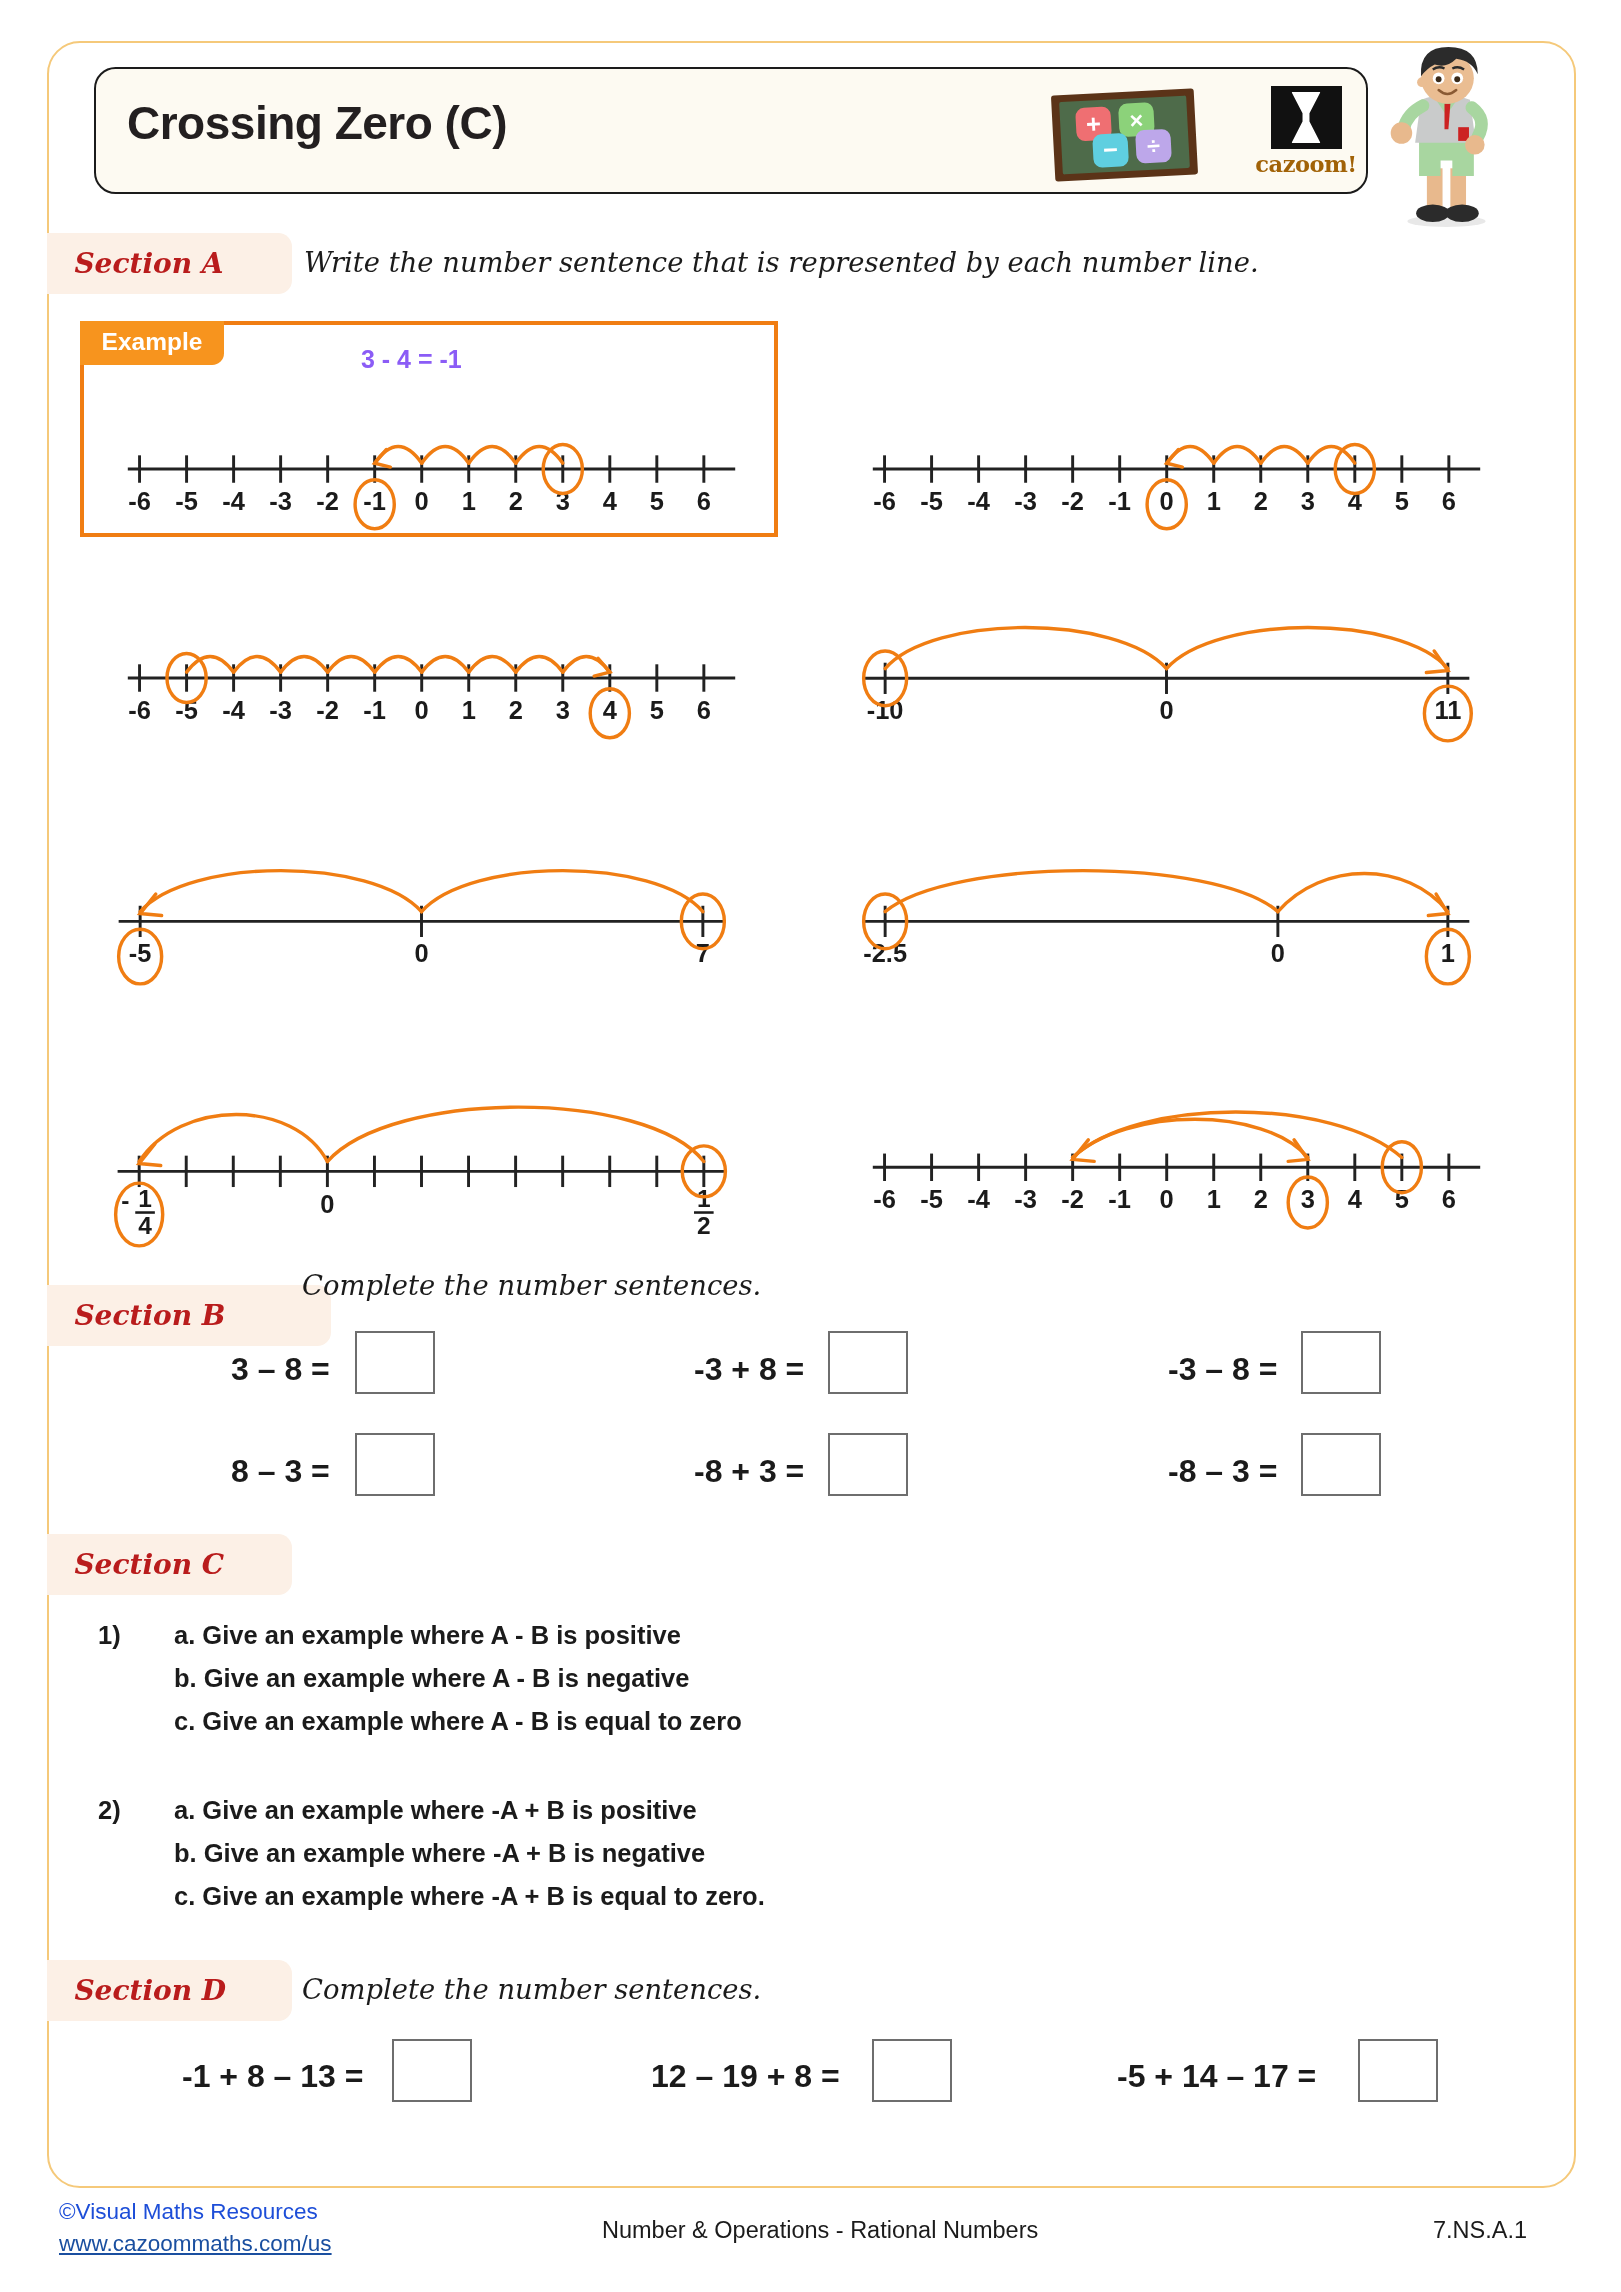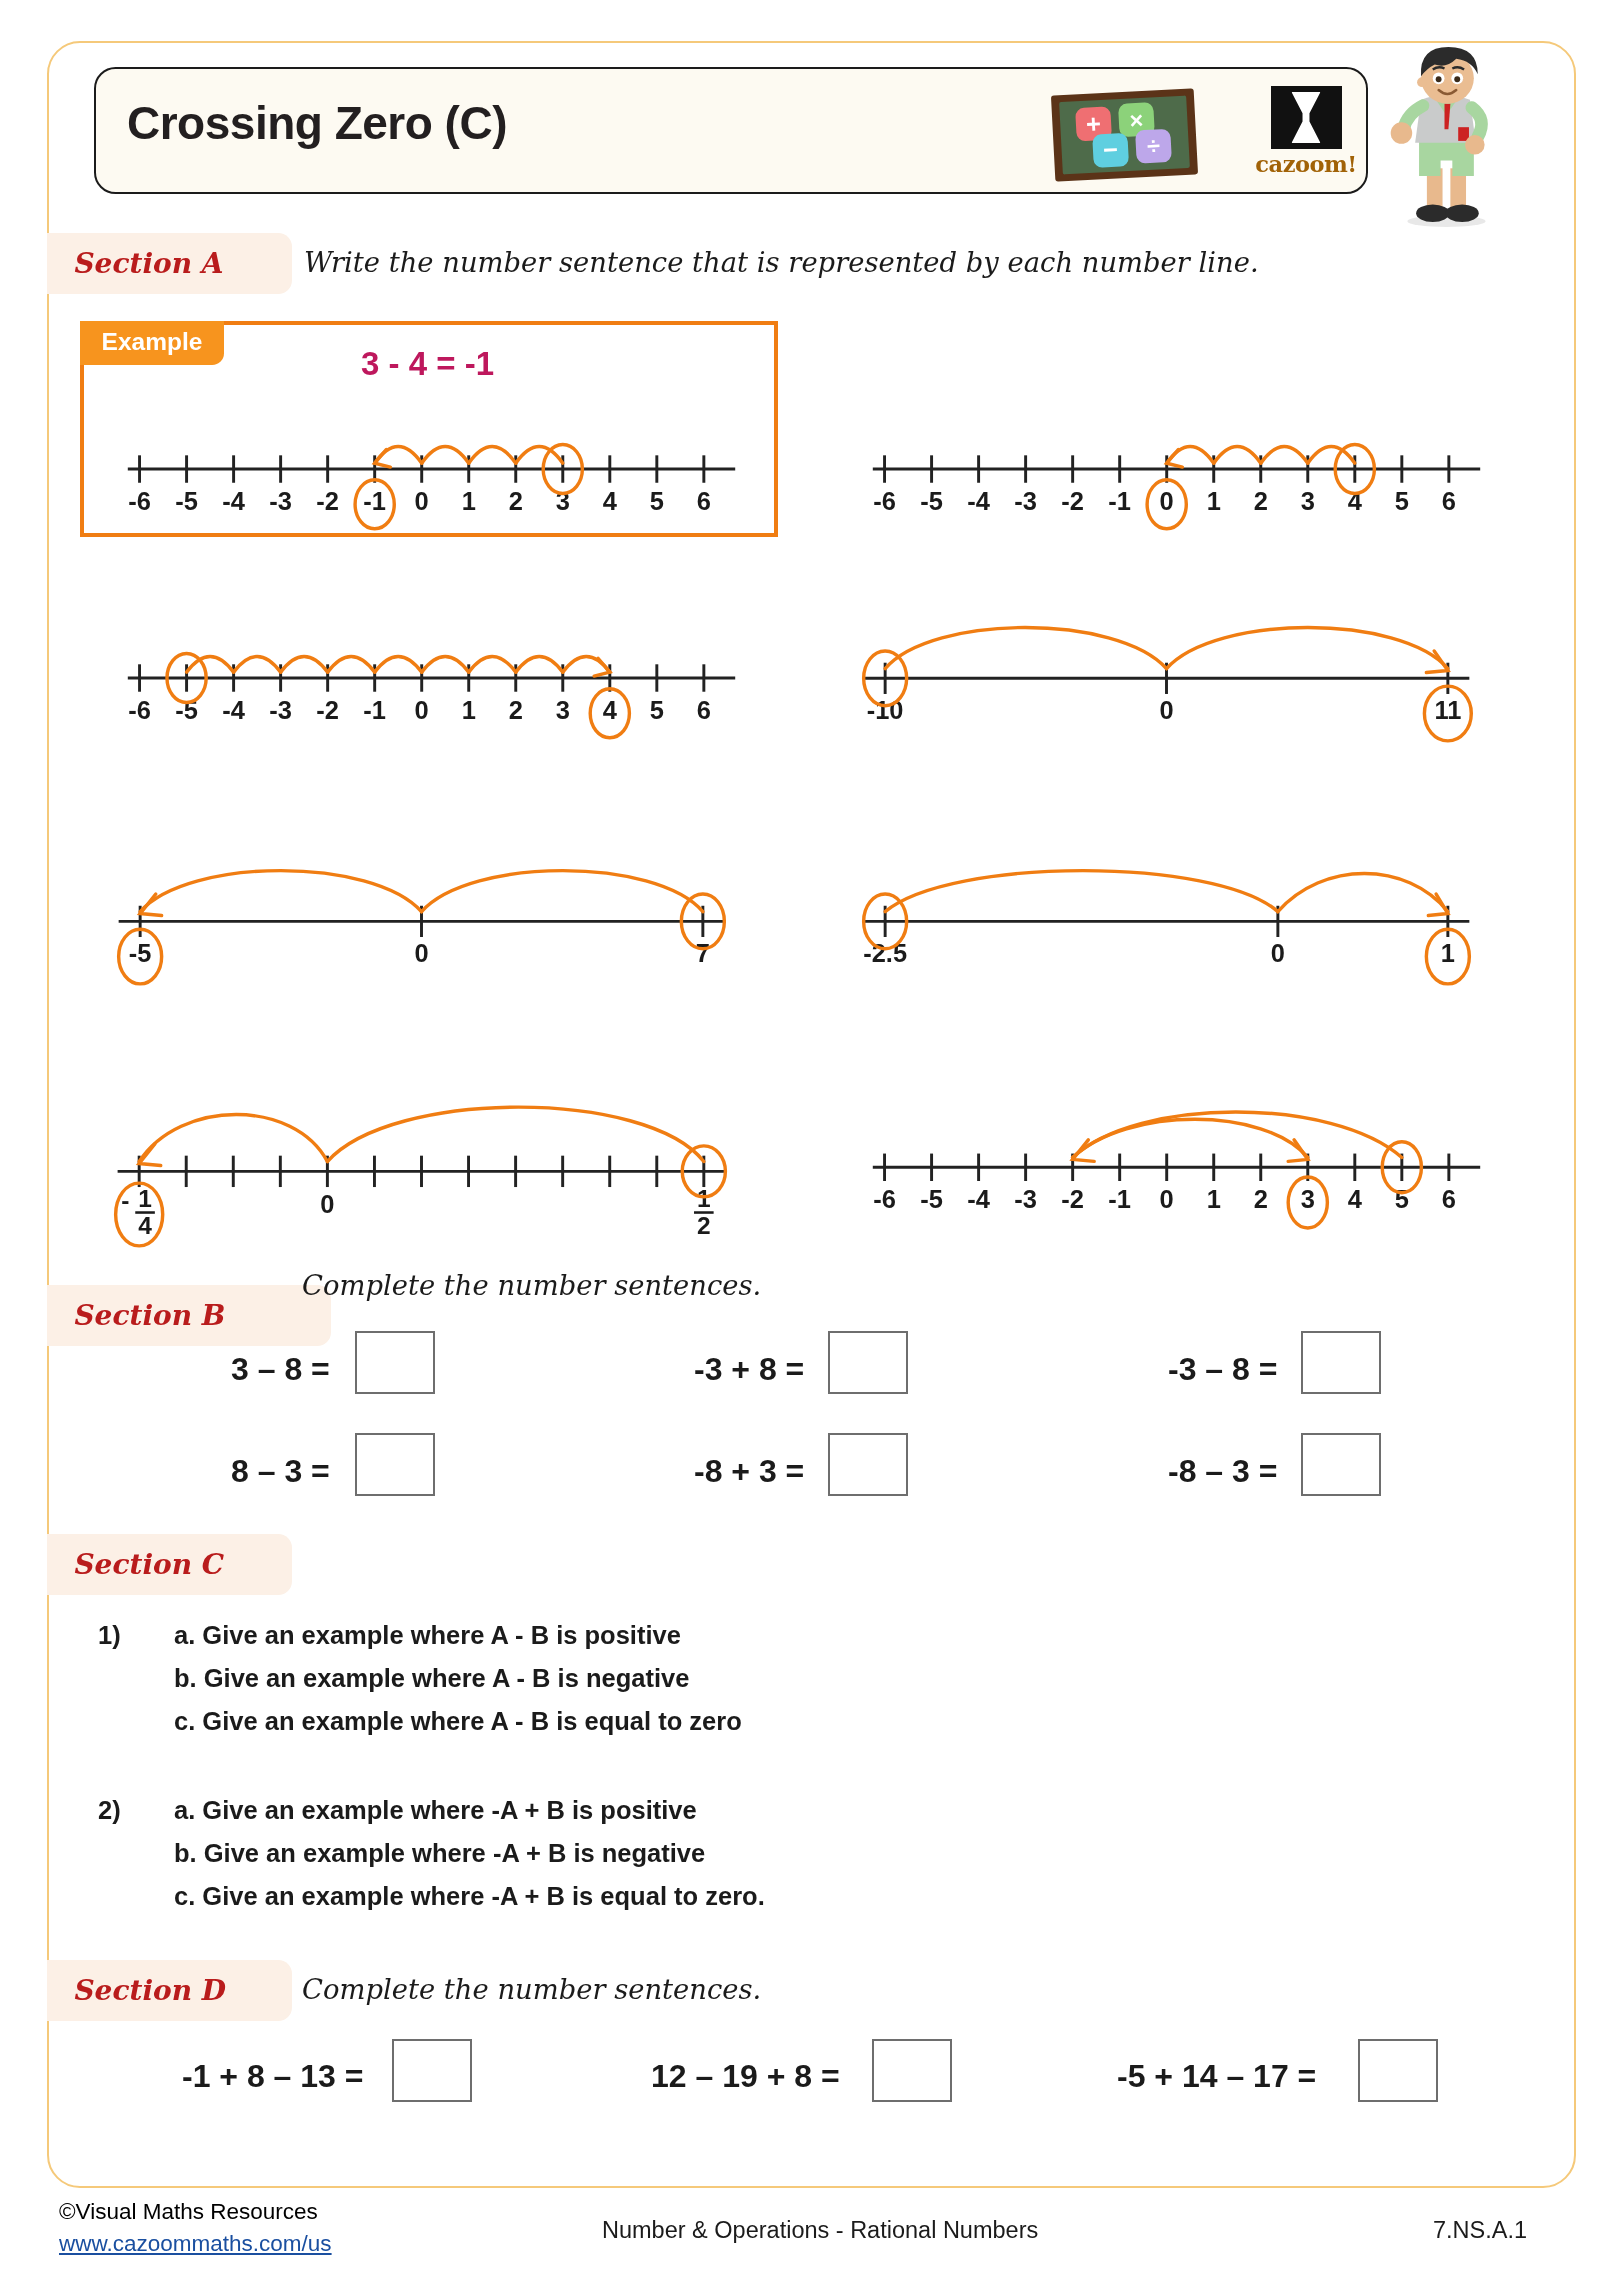--- a/index.html
+++ b/index.html
@@ -97,21 +97,21 @@
   #example-tag{
     position:absolute; left:80px; top:321px;
     background:#f7941e;
     color:#ffffff;
     font-size:24.5px; font-weight:bold;
     padding:6.9px 21.6px 8.8px 21.6px;
     border-radius:0 0 11.8px 0;
   }
   #example-eq{
     position:absolute; left:361px; top:345px;
-    font-size:33px; font-weight:bold; color:#be185d;
+    font-size:25px; font-weight:bold; color:#8b5cf6;
   }
 
   
   .nl{ position:absolute; }
   .nl svg{ display:block; overflow:visible; }
 
   
   .eq{
     position:absolute;
     font-size:32px; font-weight:bold; color:#1b1b1b;
@@ -128,21 +128,21 @@
     position:absolute; font-size:25.5px; font-weight:bold; color:#1b1b1b;
   }
   .c-line{
     position:absolute; font-size:25.5px; font-weight:bold; color:#1b1b1b;
     white-space:nowrap;
   }
 
   
   #footer-copy{
     position:absolute; left:59px; top:2199px;
-    font-size:22.5px; color:#000000;
+    font-size:22.5px; color:#1d4ed8;
   }
   #footer-link{
     position:absolute; left:59px; top:2231px;
     font-size:22.5px; color:#1a4fa0;
     text-decoration:underline;
   }
   #footer-center{
     position:absolute; left:602px; top:2217px;
     font-size:23.5px; color:#1b1b1b;
   }

